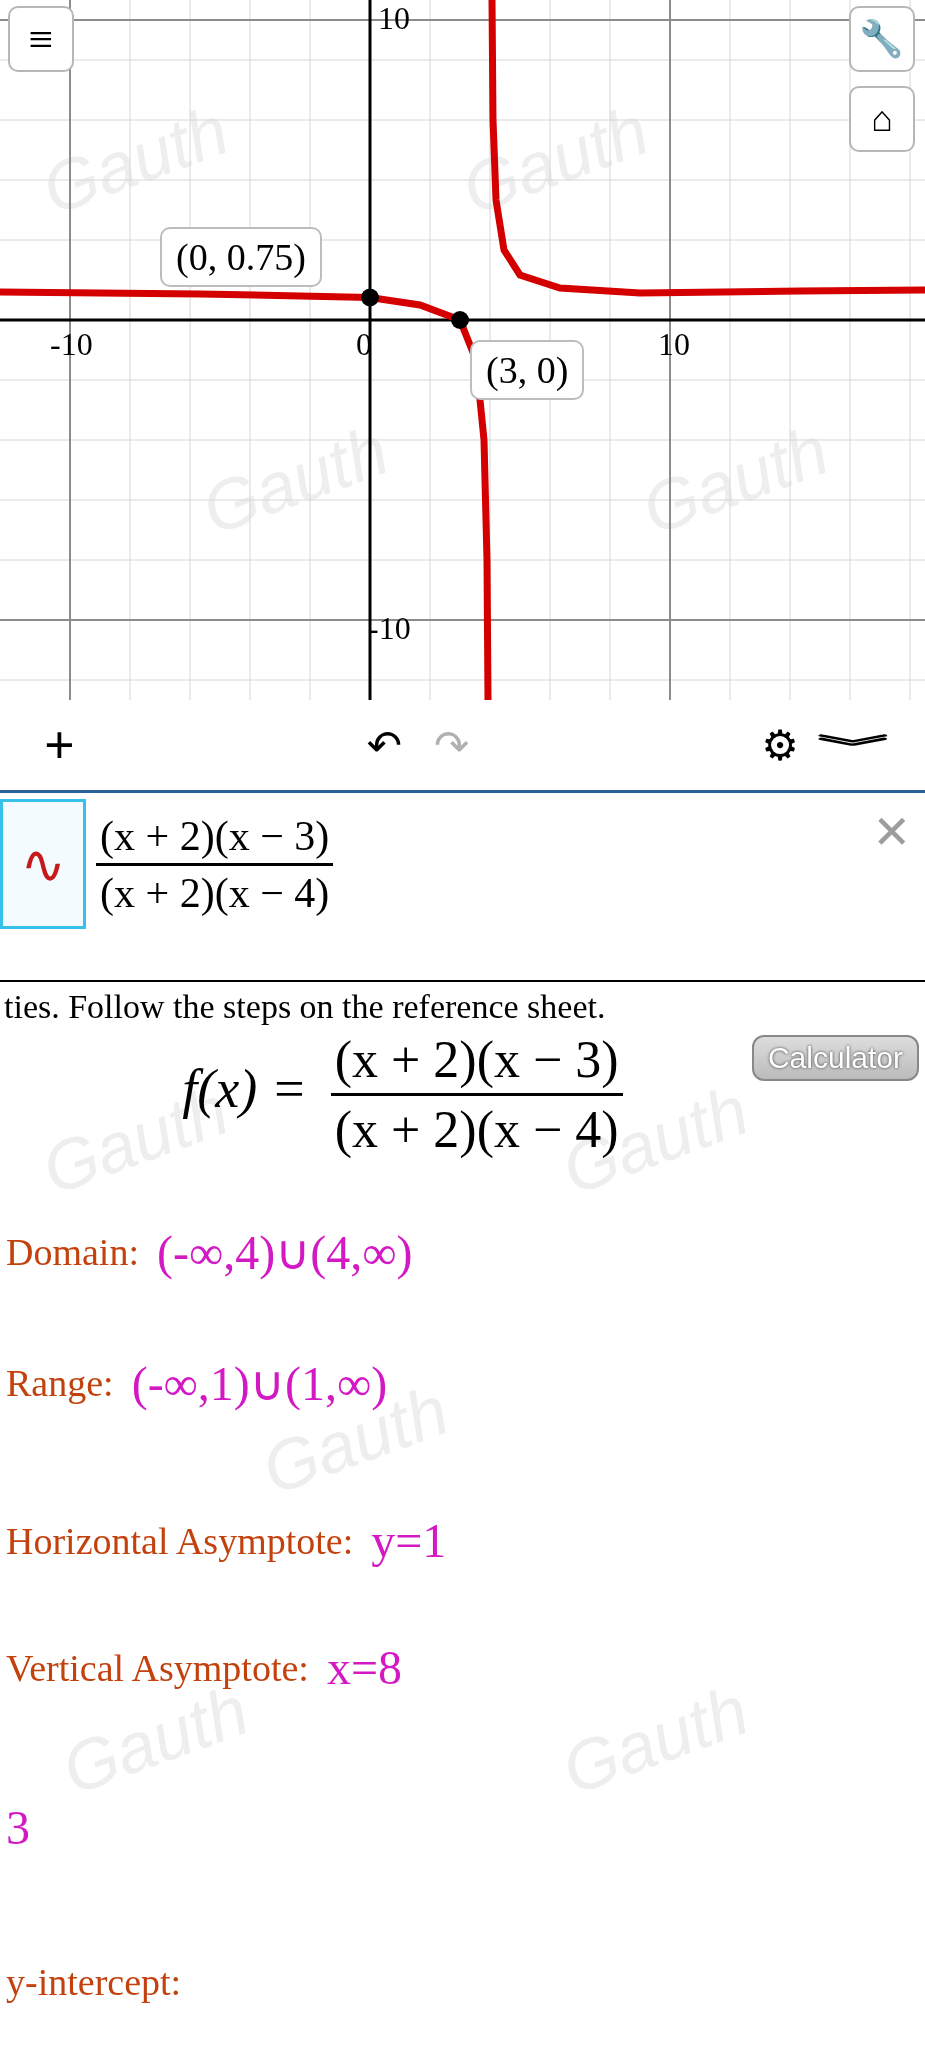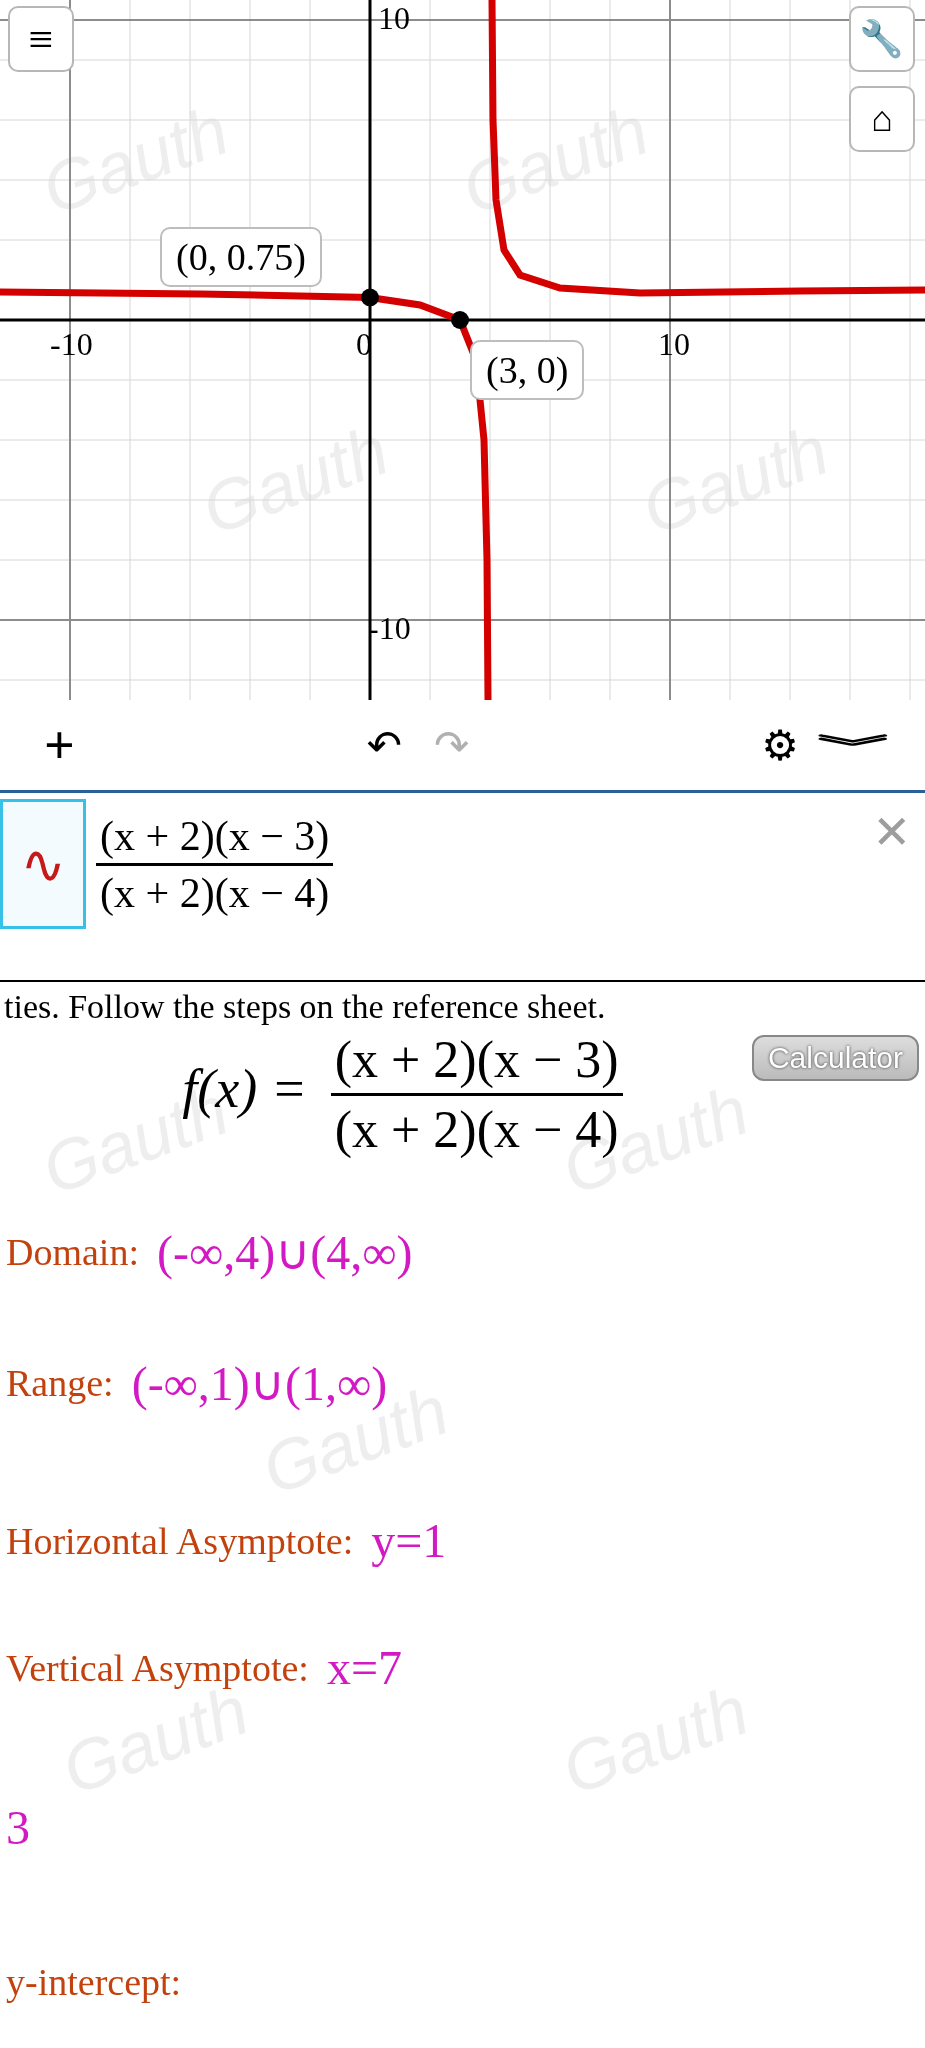--- a/index.html
+++ b/index.html
@@ -299,20 +299,20 @@
 <div class="field f-range">
   <span class="lbl">Range:</span>
   <span class="ans">(-∞,1)∪(1,∞)</span>
 </div>
 <div class="field f-hasym">
   <span class="lbl">Horizontal Asymptote:</span>
   <span class="ans">y=1</span>
 </div>
 <div class="field f-vasym">
   <span class="lbl">Vertical Asymptote:</span>
-  <span class="ans">x=7</span>
+  <span class="ans">x=8</span>
 </div>
 <div class="field f-xint">
   <span class="ans">3</span>
 </div>
 <div class="field f-yint">
   <span class="lbl">y-intercept:</span>
 </div>
 
 </body></html>

